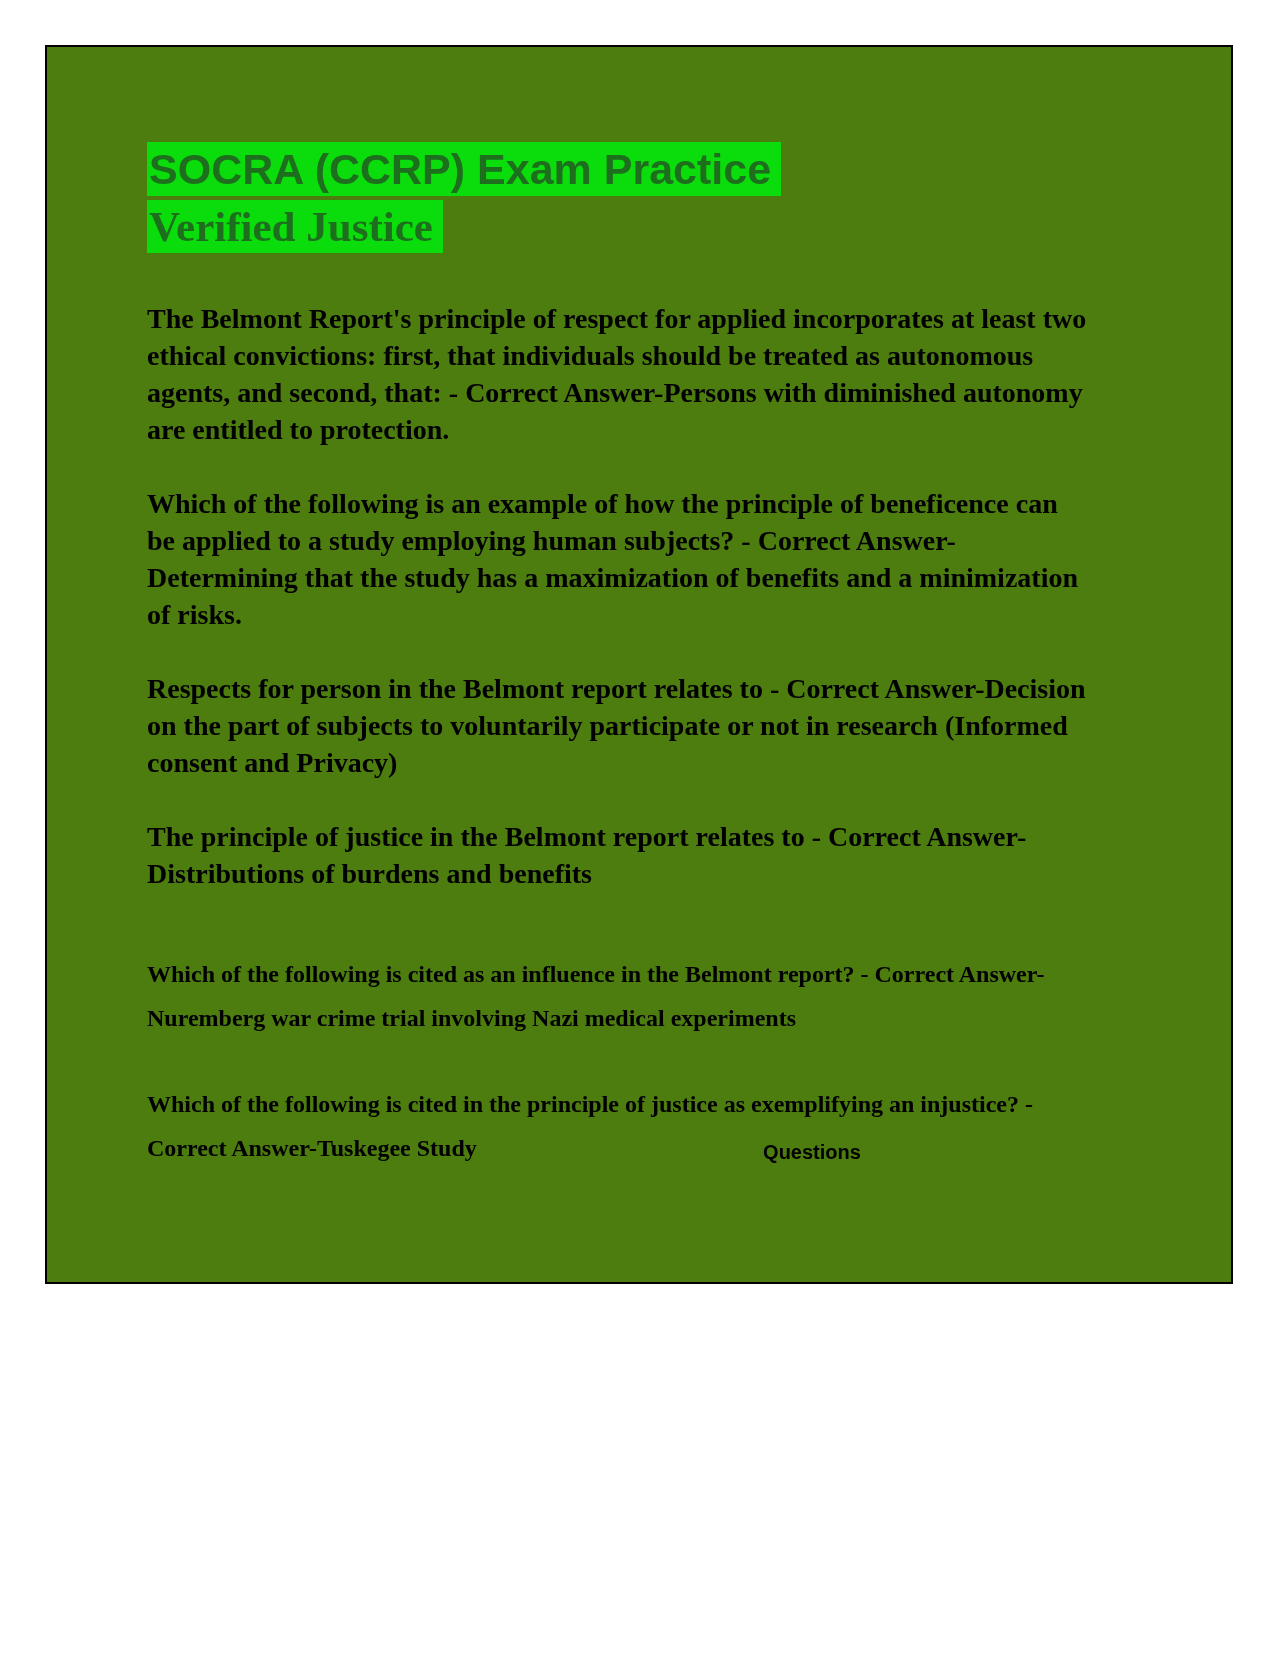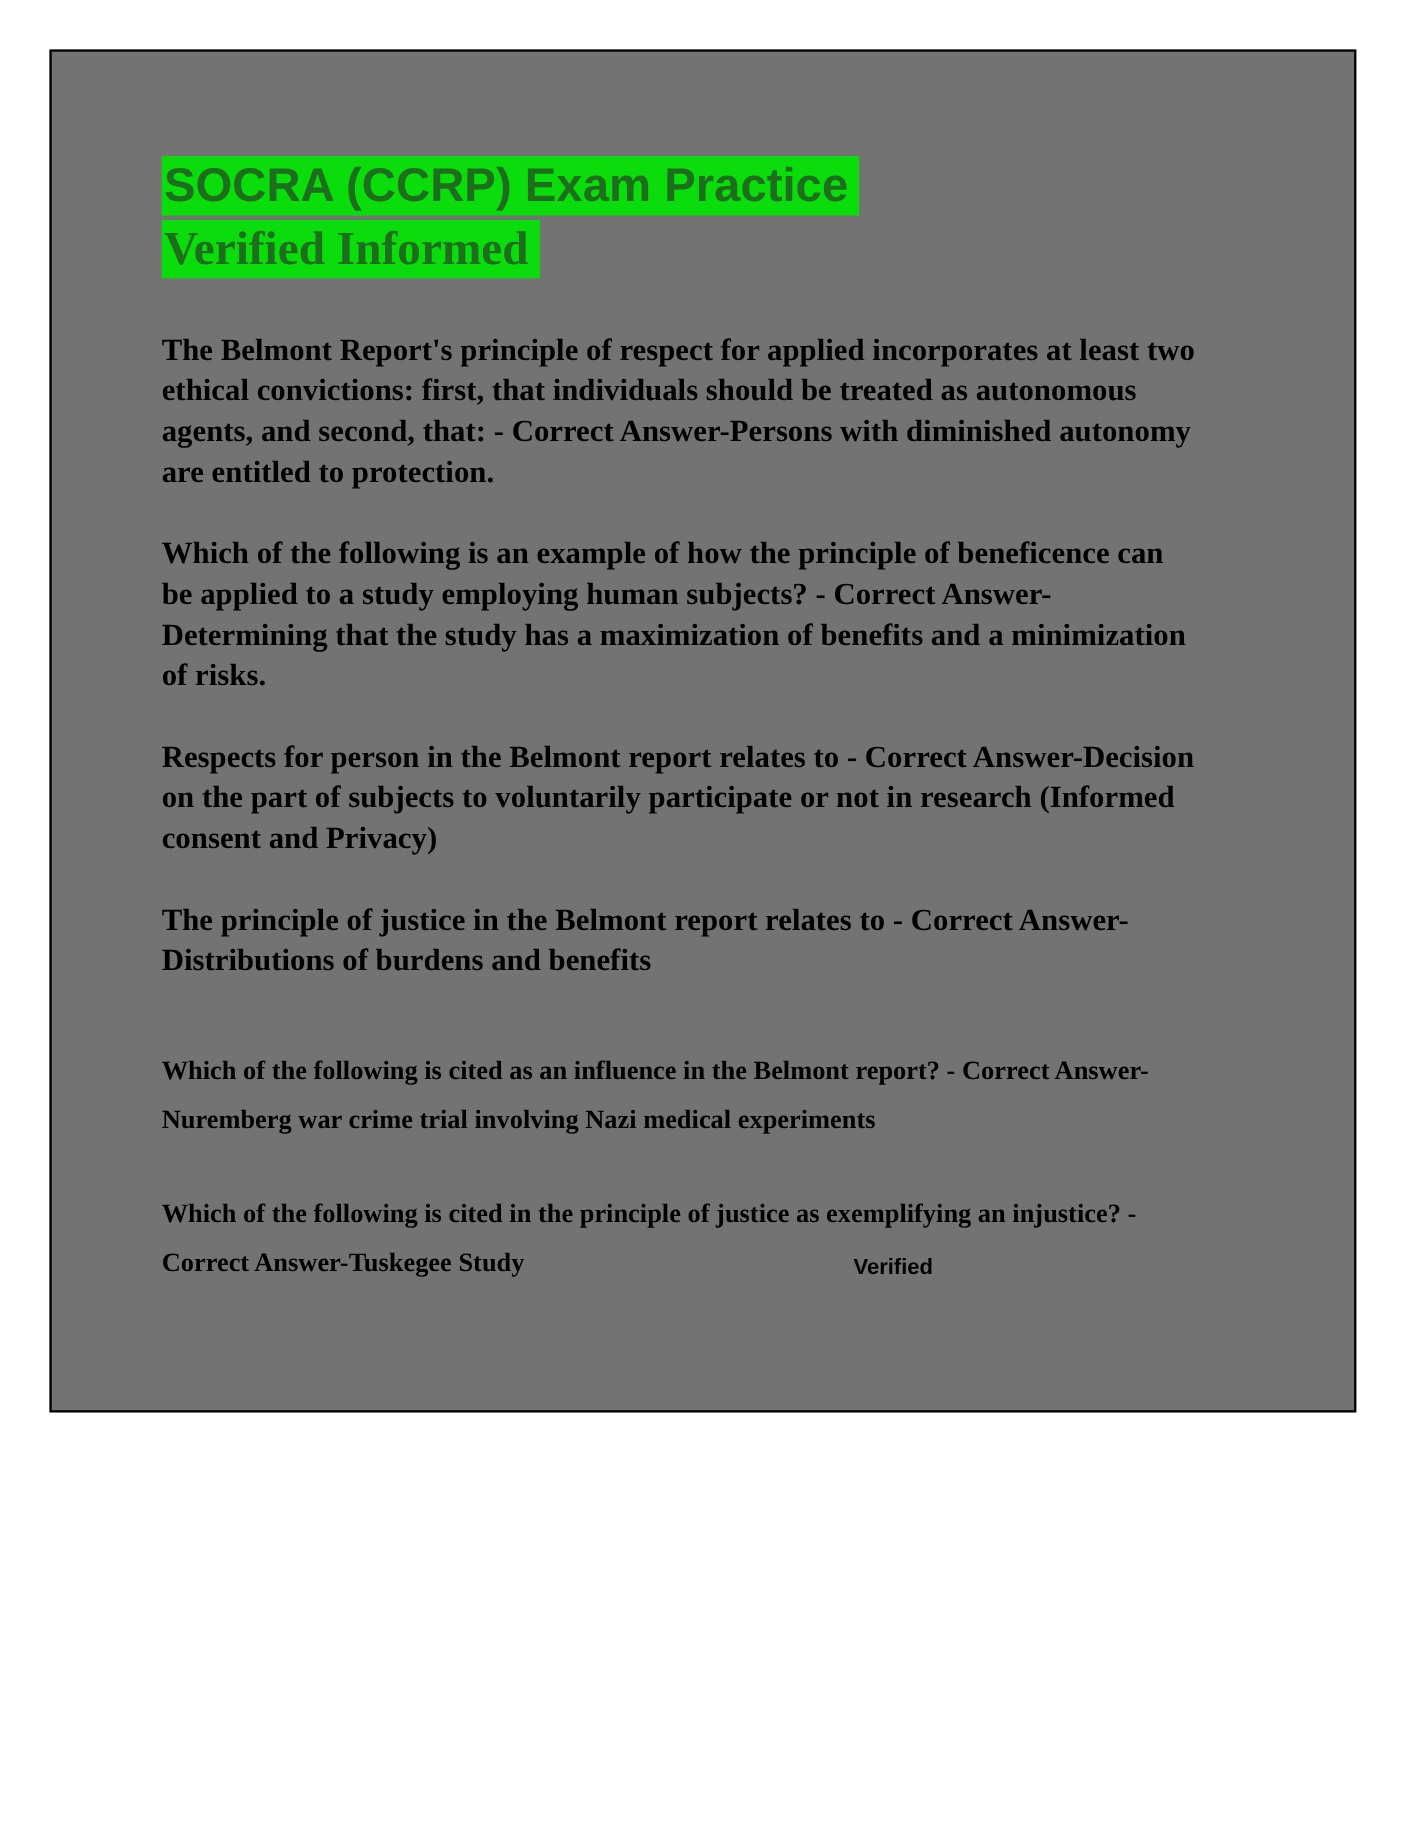--- a/index.html
+++ b/index.html
@@ -14,21 +14,21 @@
     font-family: "Liberation Serif", serif;
   }
   .page-frame {
     position: absolute;
     left: 45px;
     top: 45px;
     width: 1188px;
     height: 1239px;
     border: 2px solid #000000;
     box-sizing: border-box;
-    background: #737373;
+    background: #4d7c0f;
   }
   .content {
     position: absolute;
     left: 100px;
     top: 95px;
     width: 940px;
   }
   .doc-title {
     margin: 0 0 46px 0;
   }
@@ -84,26 +84,26 @@
   }
 </style>
 </head>
 <body>
 
 <div class="page-frame">
   <div class="content">
 
     <h1 class="doc-title">
       <span class="title-line title-sans"><span class="hl">SOCRA (CCRP) Exam Practice</span></span>
-      <span class="title-line title-serif"><span class="hl">Verified Informed</span></span>
+      <span class="title-line title-serif"><span class="hl">Verified Justice</span></span>
     </h1>
 
     <p class="para">The Belmont Report's principle of respect for applied incorporates at least two ethical convictions: first, that individuals should be treated as autonomous agents, and second, that: - Correct Answer-Persons with diminished autonomy are entitled to protection.</p>
     <p class="para">Which of the following is an example of how the principle of beneficence can be applied to a study employing human subjects? - Correct Answer-Determining that the study has a maximization of benefits and a minimization of risks.</p>
     <p class="para">Respects for person in the Belmont report relates to - Correct Answer-Decision on the part of subjects to voluntarily participate or not in research (Informed consent and Privacy)</p>
     <p class="para">The principle of justice in the Belmont report relates to - Correct Answer-Distributions of burdens and benefits</p>
     <p class="para large gap-before">Which of the following is cited as an influence in the Belmont report? - Correct Answer-Nuremberg war crime trial involving Nazi medical experiments</p>
     <p class="para large">Which of the following is cited in the principle of justice as exemplifying an injustice? - Correct Answer-Tuskegee Study</p>
 
   </div>
 
-  <div class="footer">Verified</div>
+  <div class="footer">Questions</div>
 </div>
 
 </body></html>

